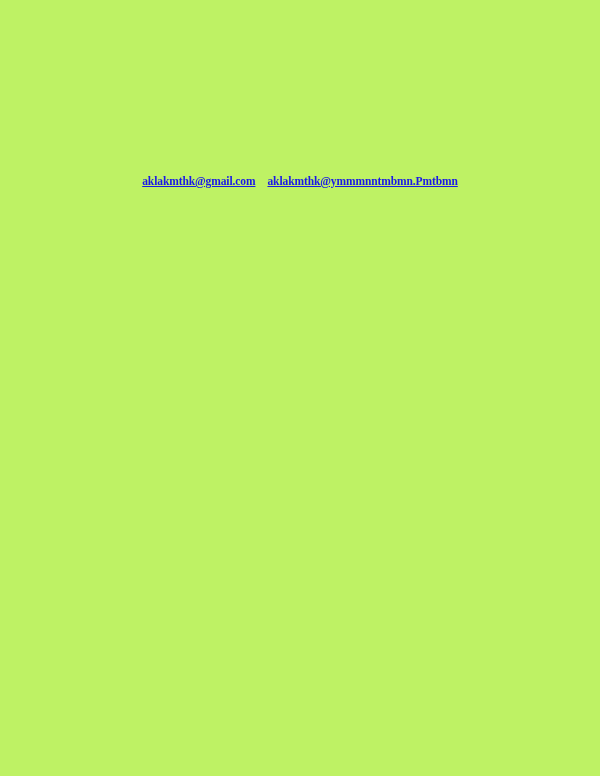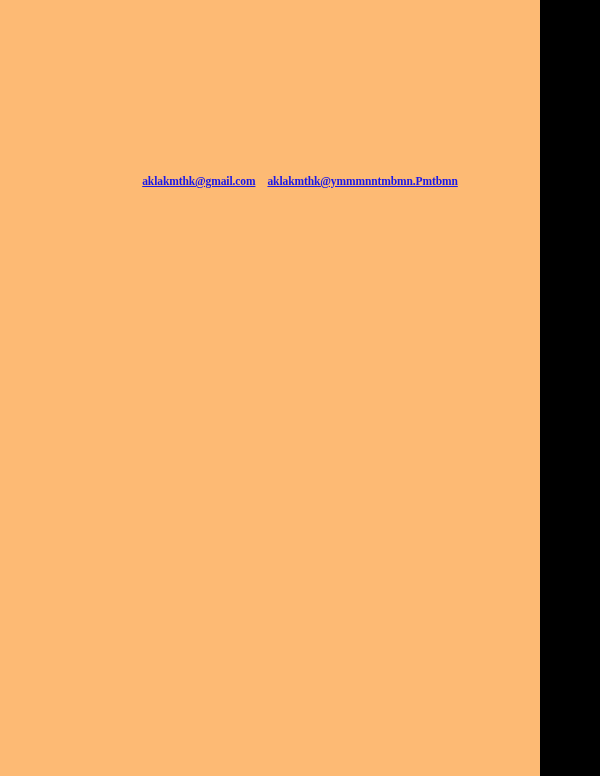--- a/index.html
+++ b/index.html
@@ -9,23 +9,23 @@
   }
   body {
     width: 600px;
     height: 776px;
     font-family: "Liberation Serif", serif;
     color: #000000;
     overflow: hidden;
   }
   .page {
     position: relative;
-    width: 540px;
+    width: 600px;
     height: 776px;
-    background: #fdba74;
+    background: #bef264;
   }
   
   .title-block {
     position: absolute;
     left: 60px;
     top: 40px;
     width: 480px;
     text-align: center;
     color: #000000;
     font-size: 15px;

